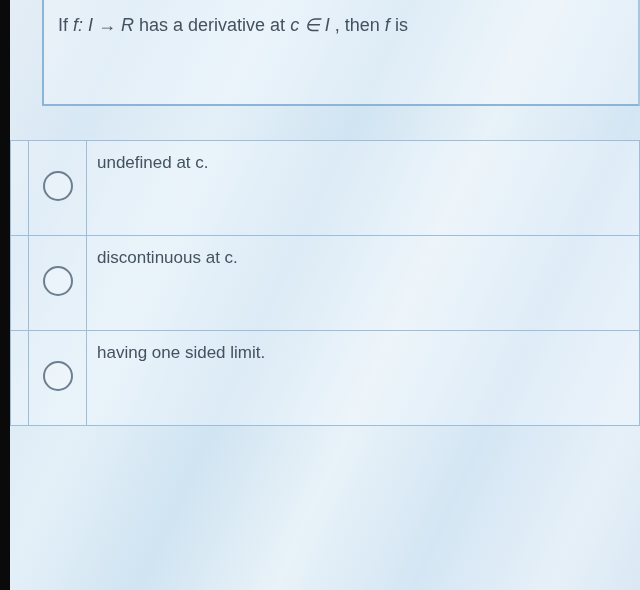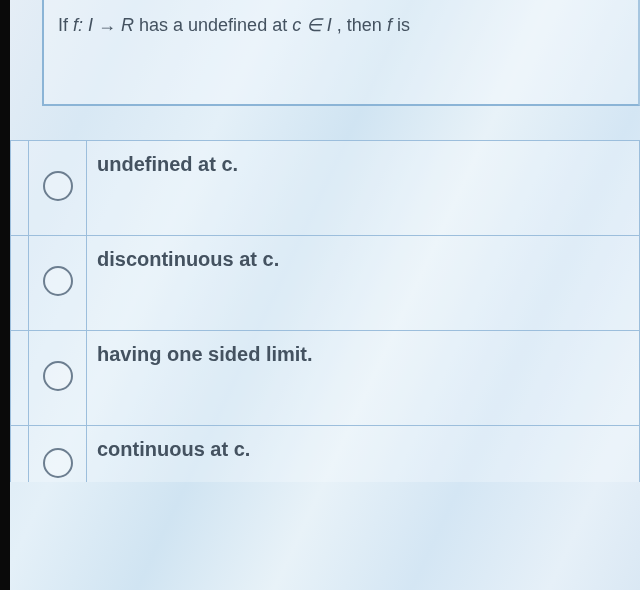--- a/index.html
+++ b/index.html
@@ -41,41 +41,41 @@
     width: 630px;
     margin-left: 0;
   }
   table.options td {
     border: 1px solid #9cbedc;
     background: rgba(250,253,255,0.3);
     vertical-align: top;
   }
   td.spacer { width: 18px; }
   td.radio-cell { width: 58px; text-align: center; padding-top: 30px; padding-bottom: 30px; }
-  td.label-cell { padding: 12px 14px 54px 10px; font-size: 20px; color: #445260; font-weight: bold; }
+  td.label-cell { padding: 12px 14px 54px 10px; font-size: 17px; color: #445260; }
   tr.last td.radio-cell { padding-top: 22px; padding-bottom: 0; }
   tr.last td.label-cell { padding-bottom: 0; }
   tr.last td { border-bottom: none; }
   .radio {
     display: inline-block;
     width: 30px; height: 30px;
     border: 2.5px solid #6c7e90;
     border-radius: 50%;
     background: rgba(255,255,255,0.25);
   }
 </style>
 </head>
 <body>
 
 <div class="black-strip"></div>
 
 <div class="content">
 
   <div class="question-box">
-    <span>If </span><span class="fi">f: I → R</span><span> has a undefined at </span><span class="fi">c ∈ I</span><span> , then </span><span class="fi">f</span><span> is</span>
+    <span>If </span><span class="fi">f: I → R</span><span> has a derivative at </span><span class="fi">c ∈ I</span><span> , then </span><span class="fi">f</span><span> is</span>
   </div>
 
 
   <table class="options">
     <tbody>
         <tr>
       <td class="spacer"></td>
       <td class="radio-cell">
         <span class="radio"></span>
       </td>
@@ -88,23 +88,16 @@
       </td>
       <td class="label-cell">discontinuous at c.</td>
     </tr>
     <tr>
       <td class="spacer"></td>
       <td class="radio-cell">
         <span class="radio"></span>
       </td>
       <td class="label-cell">having one sided limit.</td>
     </tr>
-    <tr class="last">
-      <td class="spacer"></td>
-      <td class="radio-cell">
-        <span class="radio"></span>
-      </td>
-      <td class="label-cell">continuous at c.</td>
-    </tr>
   </tbody>
     </table>
 
 </div>
 
 </body></html>

